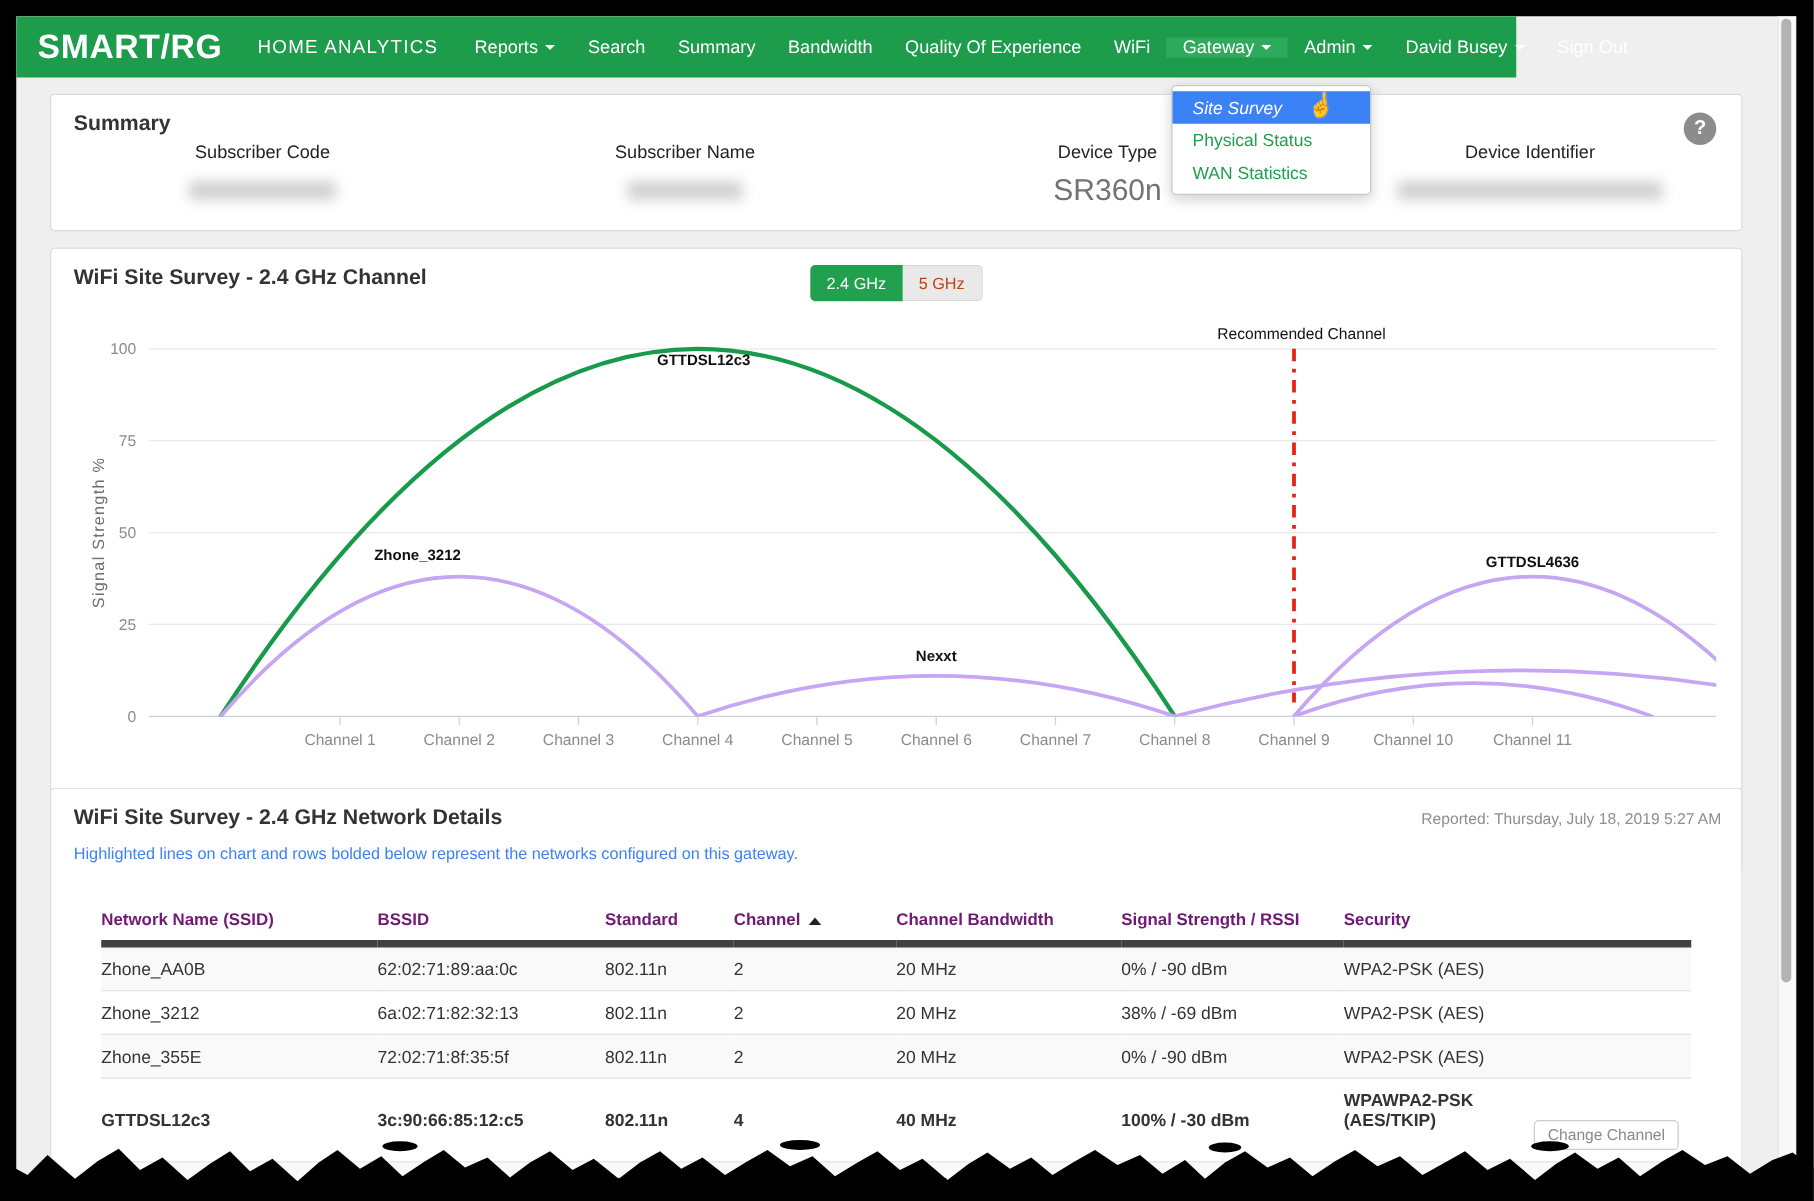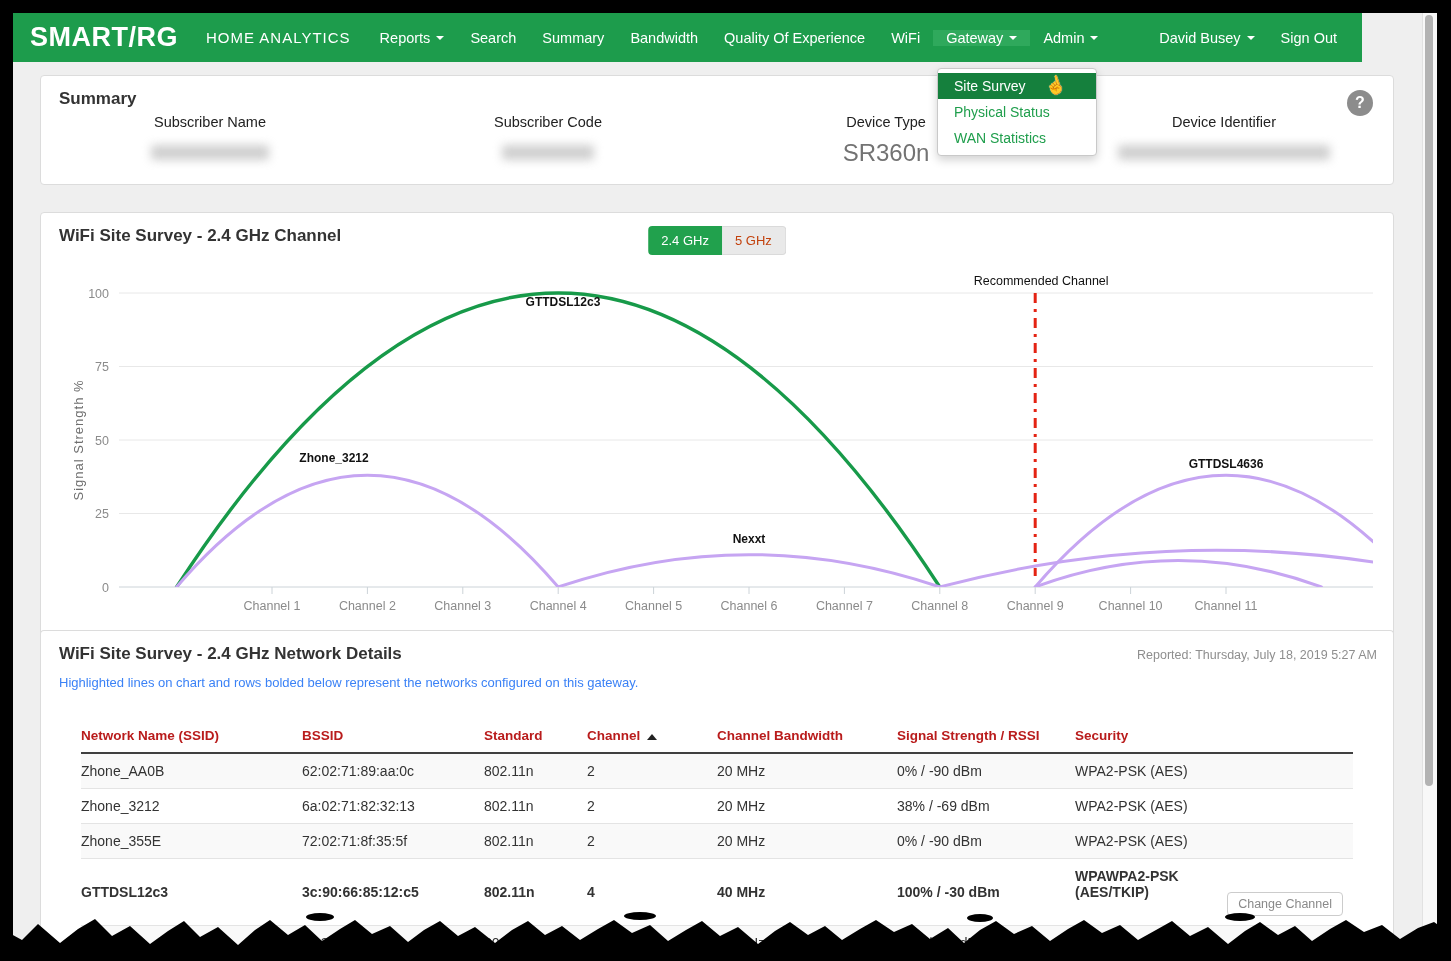--- a/index.html
+++ b/index.html
@@ -1,72 +1,72 @@
 <!DOCTYPE html>
 <html><head>
 <meta charset="utf-8">
 <style>
   html,body{margin:0;padding:0;}
   body{width:1451px;height:961px;background:#000;position:relative;overflow:hidden;
        font-family:"Liberation Sans",sans-serif;-webkit-font-smoothing:antialiased;}
   .viewport{position:absolute;left:13px;top:13px;width:1424px;height:948px;background:#efefef;overflow:hidden;}
 
   
-  .nav{position:absolute;left:0;top:0;width:1349px;height:49px;background:#1d9c4c;display:flex;align-items:stretch;color:#fff;}
+  .nav{position:absolute;left:0;top:0;width:1200px;height:49px;background:#1d9c4c;display:flex;align-items:stretch;color:#fff;}
   .brand{font-size:27px;font-weight:bold;letter-spacing:.5px;margin-left:17px;align-self:center;white-space:nowrap;}
   .product{font-size:15px;letter-spacing:1px;margin-left:28px;align-self:center;white-space:nowrap;}
   .nav-items{display:flex;margin-left:16px;align-items:center;}
   .nav-item{display:flex;align-items:center;padding:0 13px;font-size:14.5px;cursor:pointer;white-space:nowrap;}
   .nav-item.active{background:#2fa95c;}
   .caret{display:inline-block;margin-left:6px;width:0;height:0;border-left:4px solid transparent;border-right:4px solid transparent;border-top:4px solid #fff;}
   .nav-right{display:flex;margin-left:auto;margin-right:12px;align-items:stretch;}
 
   
   .scroll-track{position:absolute;right:0;top:0;width:14px;height:948px;background:#f8f8f8;border-left:1px solid #e2e2e2;}
   .scroll-thumb{position:absolute;left:2px;top:2px;width:8px;height:771px;border-radius:5px;background:#b3b3b3;}
 
   
   .menu{position:absolute;left:924px;top:55px;width:158px;background:#fff;border:1px solid #c9c9c9;border-radius:4px;
         box-shadow:0 4px 10px rgba(0,0,0,.18);padding:4px 0;z-index:30;}
   .menu-item{font-size:14px;color:#1f9e4c;padding:5px 16px;position:relative;cursor:pointer;white-space:nowrap;}
-  .menu-item.selected{background:#15803d;color:#fff;}
+  .menu-item.selected{background:#3b82f6;color:#fff;font-style:italic;}
   .cursor-hand{position:absolute;right:30px;top:2px;font-size:17px;color:#111;transform:rotate(-18deg);text-shadow:0 0 1px #fff;}
 
   
   .panel{position:absolute;left:27px;width:1354px;background:#fff;border:1px solid #dcdcdc;border-radius:4px;box-sizing:border-box;}
   .panel-title{position:absolute;left:18px;top:13px;font-size:17px;font-weight:bold;color:#333;}
 
   
   .panel-summary{top:62px;height:110px;}
   .summary-fields{position:absolute;left:0;top:38px;width:100%;display:flex;}
   .field{flex:1;text-align:center;}
   .field-label{font-size:14.5px;color:#222;margin-bottom:11px;}
   .field-value{font-size:24px;color:#737373;line-height:24px;}
   .redact{display:inline-block;height:15px;background:#a8a8a8;filter:blur(5px);border-radius:3px;opacity:.55;margin-top:4px;}
   .field:nth-child(1) .redact{width:118px;}
   .field:nth-child(2) .redact{width:92px;}
   .field:nth-child(4) .redact{width:212px;}
   .help{position:absolute;right:20px;top:14px;width:26px;height:26px;border-radius:50%;background:#8c8c8c;color:#fff;
         font-weight:bold;font-size:16px;display:flex;align-items:center;justify-content:center;cursor:pointer;}
 
   
-  .panel-chart{top:199px;height:500px;}
+  .panel-chart{top:185px;height:500px;}
   .toggle{position:absolute;left:50%;transform:translateX(-50%);top:13px;display:flex;z-index:5;}
   .tbtn{height:29px;padding:0 13px;font-size:13px;display:flex;align-items:center;cursor:pointer;box-sizing:border-box;white-space:nowrap;}
   .tbtn.on{background:#21a14d;color:#fff;border-radius:4px 0 0 4px;}
   .tbtn.off{background:#e9e9e9;color:#c2410c;border:1px solid #dadada;border-left:none;border-radius:0 4px 4px 0;}
   .chart-svg{position:absolute;left:0;top:0;}
 
   
   .panel-details{top:617px;height:331px;border-radius:4px 4px 0 0;border-bottom:none;}
   .reported{position:absolute;right:16px;top:17px;font-size:12.5px;color:#8e8e8e;}
   .subtitle{position:absolute;left:18px;top:44px;font-size:13px;color:#3b82f6;}
   .table-wrap{position:absolute;left:40px;right:40px;top:88px;}
   table{width:100%;border-collapse:collapse;font-size:14px;color:#333;table-layout:fixed;}
-  th{text-align:left;font-size:13.5px;font-weight:bold;color:#b91c1c;padding:9px 10px 9px 0;border-bottom:2px solid #404040;white-space:nowrap;}
+  th{text-align:left;font-size:13.5px;font-weight:bold;color:#701a75;padding:9px 10px 9px 0;border-bottom:6px solid #404040;white-space:nowrap;}
   td{padding:9px 10px 9px 0;border-top:1px solid #e4e4e4;vertical-align:middle;}
   tbody tr:first-child td{border-top:none;}
   tbody tr:nth-child(odd){background:#f9f9f9;}
   tr.bold td{font-weight:bold;}
   .sec-cell{display:flex;align-items:flex-start;}
   .sec-text{max-width:150px;}
   .cc-btn{font-size:12.5px;color:#8a8a8a;background:#fff;border:1px solid #ccc;border-radius:4px;padding:4px 10px;
           margin-left:16px;white-space:nowrap;font-weight:normal;cursor:pointer;font-family:"Liberation Sans",sans-serif;margin-top:24px;}
   .sort-up{display:inline-block;width:0;height:0;border-left:5px solid transparent;border-right:5px solid transparent;
            border-bottom:6px solid #222;margin-left:7px;}
@@ -129,22 +129,22 @@
   <div class="menu">
       <div class="menu-item selected"><span>Site Survey</span><span class="cursor-hand">☝</span></div>
       <div class="menu-item"><span>Physical Status</span></div>
       <div class="menu-item"><span>WAN Statistics</span></div>
     </div>
 
   <div class="panel panel-summary">
     <div class="panel-title">Summary</div>
     <div class="help">?</div>
     <div class="summary-fields">
+        <div class="field"><div class="field-label">Subscriber Code</div><div class="redact"></div></div>
         <div class="field"><div class="field-label">Subscriber Name</div><div class="redact"></div></div>
-        <div class="field"><div class="field-label">Subscriber Code</div><div class="redact"></div></div>
         <div class="field">
           <div class="field-label">Device Type</div>
           <div class="field-value">SR360n</div>
         </div>
         <div class="field"><div class="field-label">Device Identifier</div><div class="redact"></div></div>
       </div>
   </div>
 
   <div class="panel panel-chart">
     <div class="panel-title">WiFi Site Survey - 2.4 GHz Channel</div>

